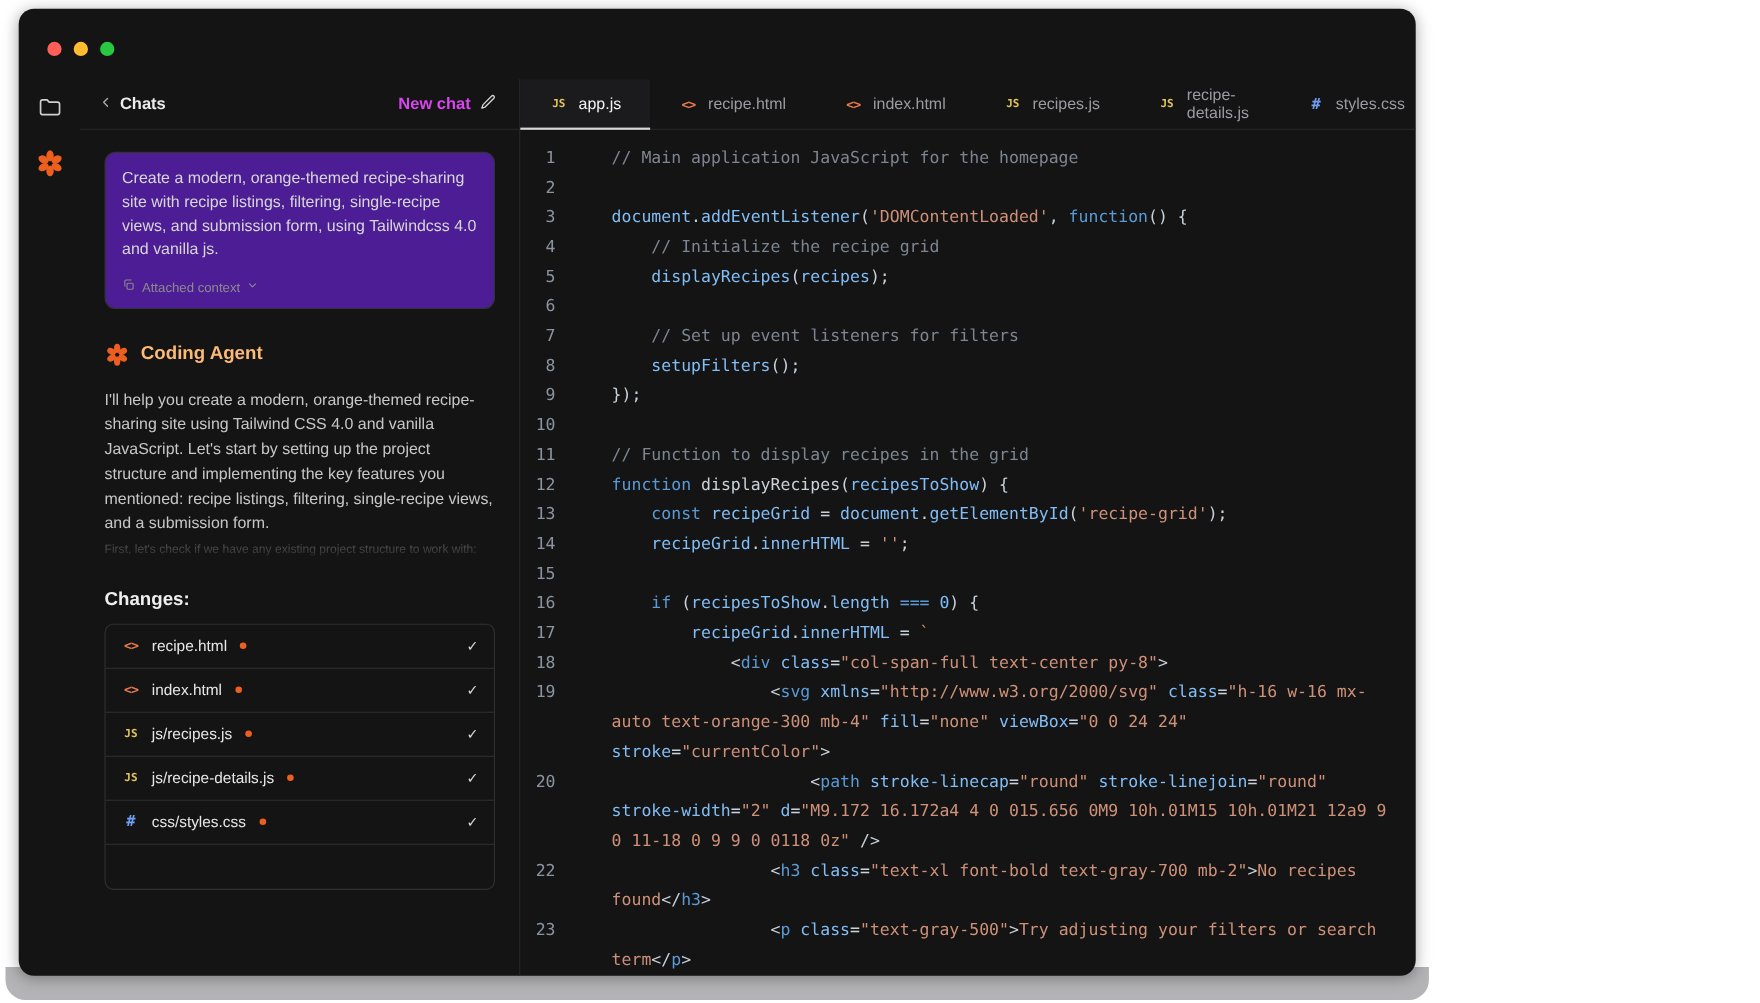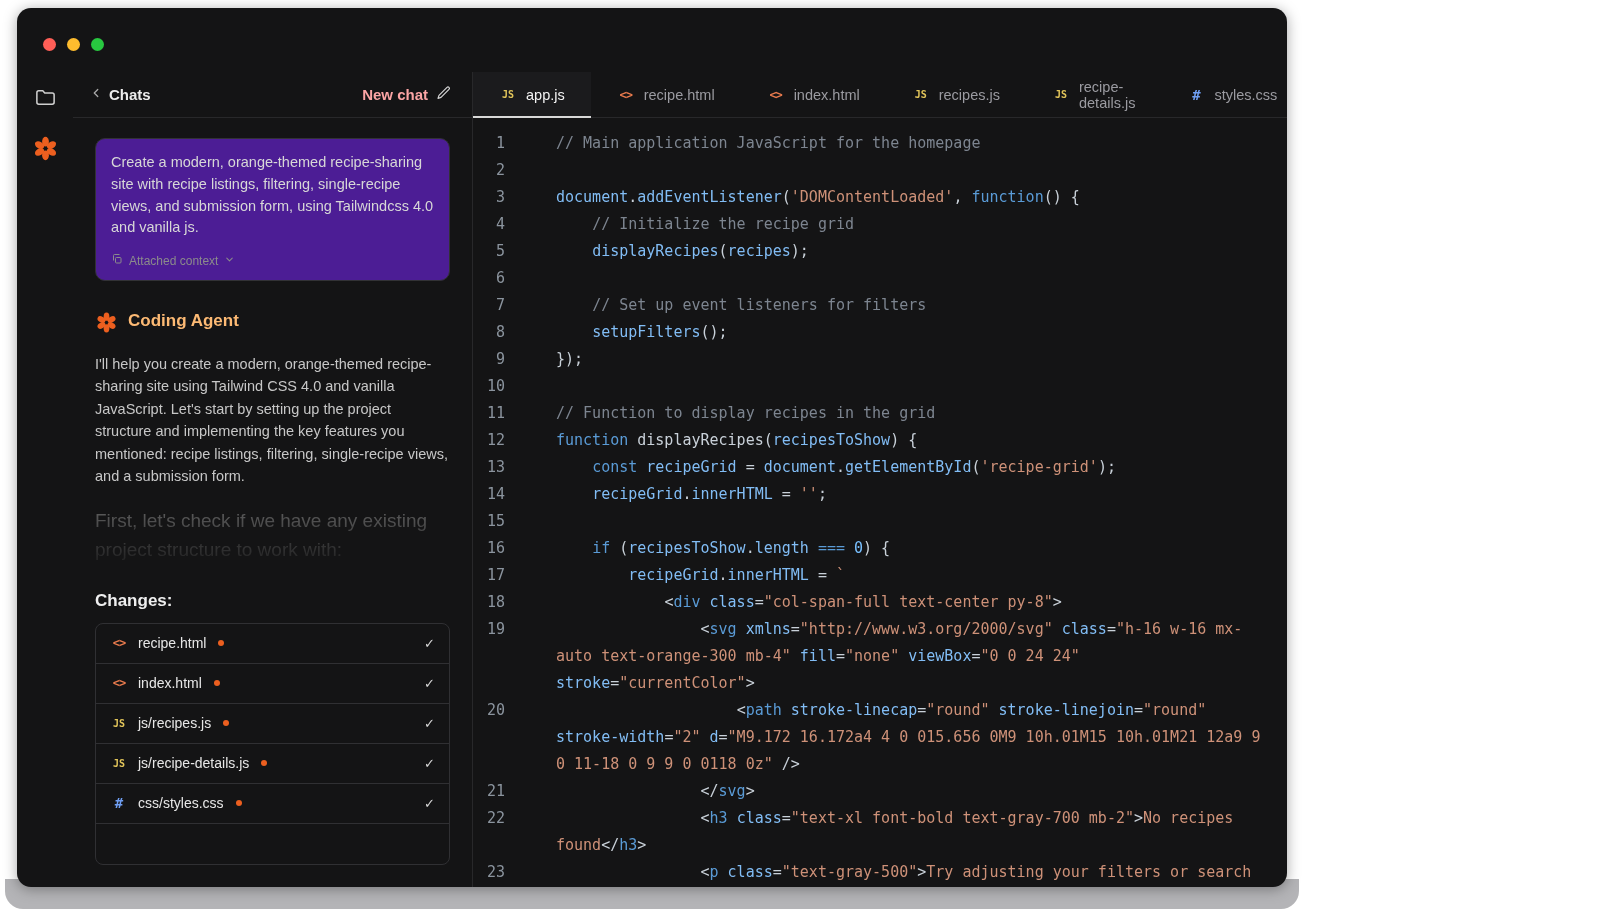--- a/index.html
+++ b/index.html
@@ -21,33 +21,33 @@
     padding-top:14px; gap:26px; }
   .rail svg { display:block; }
 
   
   .chat { width:400px; flex:none; border-right:1px solid #28282a; display:flex;
     flex-direction:column; min-height:0; }
   .chat-header { height:46px; flex:none; display:flex; align-items:center;
     justify-content:space-between; padding:0 20px 0 16px; border-bottom:1px solid #28282a; }
   .back { display:flex; align-items:center; gap:6px; color:#ececec; font-size:15px;
     font-weight:600; cursor:default; }
-  .newchat { display:flex; align-items:center; gap:8px; color:#fca5a5; font-size:15px;
+  .newchat { display:flex; align-items:center; gap:8px; color:#d946ef; font-size:15px;
     font-weight:600; }
   .chat-body { flex:1; min-height:0; overflow:hidden; padding:20px 22px 0 22px; }
 
   .user-card { background:#4c1d95; border:1px solid #323235; border-radius:10px;
     padding:13px 15px 10px 15px; color:#d7d7d7; font-size:14.5px; line-height:1.5; }
   .attach { margin-top:13px; display:flex; align-items:center; gap:6px; color:#8b8b8b;
     font-size:12px; }
 
   .agent-head { margin-top:30px; display:flex; align-items:flex-start; gap:10px;
     color:#fdba74; font-size:17px; font-weight:700; }
   .agent-text { margin-top:14px; color:#c7c7c7; font-size:14.5px; line-height:1.55; }
-  .faded { margin-top:18px; color:#6e6e6e; font-size:19px; line-height:1.55;
+  .faded { margin-top:4px; color:#6e6e6e; font-size:11px; line-height:1.55;
     -webkit-mask-image:linear-gradient(to bottom, rgba(0,0,0,.85), rgba(0,0,0,.12));
     mask-image:linear-gradient(to bottom, rgba(0,0,0,.85), rgba(0,0,0,.12)); }
   .changes-title { margin-top:26px; color:#efefef; font-size:17px; font-weight:700; }
   .file-list { margin-top:12px; border:1px solid #303033; border-radius:8px; }
   .file-row { height:40px; display:flex; align-items:center; gap:10px; padding:0 14px;
     border-bottom:1px solid #303033; }
   .file-row:last-child { border-bottom:none; }
   .file-name { color:#e7e7e7; font-size:14px; }
   .dot { width:6px; height:6px; border-radius:50%; background:#ec5f1f; margin-left:2px; flex:none; }
   .check { margin-left:auto; color:#d6d6d6; font-size:13px; }
@@ -309,24 +309,20 @@
             </div>
             <div class="code-line">
               <span class="ln">19</span>
               <span class="cd"><span class="tok-p">                &lt;</span><span class="tok-k">svg</span><span class="tok-p"> </span><span class="tok-f">xmlns</span><span class="tok-p">=</span><span class="tok-s">"http://www.w3.org/2000/svg"</span><span class="tok-p"> </span><span class="tok-f">class</span><span class="tok-p">=</span><span class="tok-s">"h-16 w-16 mx-auto text-orange-300 mb-4"</span><span class="tok-p"> </span><span class="tok-f">fill</span><span class="tok-p">=</span><span class="tok-s">"none"</span><span class="tok-p"> </span><span class="tok-f">viewBox</span><span class="tok-p">=</span><span class="tok-s">"0 0 24 24"</span><span class="tok-p"> </span><span class="tok-f">stroke</span><span class="tok-p">=</span><span class="tok-s">"currentColor"</span><span class="tok-p">&gt;</span></span>
             </div>
             <div class="code-line">
               <span class="ln">20</span>
               <span class="cd"><span class="tok-p">                    &lt;</span><span class="tok-k">path</span><span class="tok-p"> </span><span class="tok-f">stroke-linecap</span><span class="tok-p">=</span><span class="tok-s">"round"</span><span class="tok-p"> </span><span class="tok-f">stroke-linejoin</span><span class="tok-p">=</span><span class="tok-s">"round"</span><span class="tok-p"> </span><span class="tok-f">stroke-width</span><span class="tok-p">=</span><span class="tok-s">"2"</span><span class="tok-p"> </span><span class="tok-f">d</span><span class="tok-p">=</span><span class="tok-s">"M9.172 16.172a4 4 0 015.656 0M9 10h.01M15 10h.01M21 12a9 9 0 11-18 0 9 9 0 0118 0z"</span><span class="tok-p"> /&gt;</span></span>
             </div>
             <div class="code-line">
-              <span class="ln">21</span>
-              <span class="cd"><span class="tok-p">                &lt;/</span><span class="tok-k">svg</span><span class="tok-p">&gt;</span></span>
-            </div>
-            <div class="code-line">
               <span class="ln">22</span>
               <span class="cd"><span class="tok-p">                &lt;</span><span class="tok-k">h3</span><span class="tok-p"> </span><span class="tok-f">class</span><span class="tok-p">=</span><span class="tok-s">"text-xl font-bold text-gray-700 mb-2"</span><span class="tok-p">&gt;</span><span class="tok-s">No recipes found</span><span class="tok-p">&lt;/</span><span class="tok-k">h3</span><span class="tok-p">&gt;</span></span>
             </div>
             <div class="code-line">
               <span class="ln">23</span>
               <span class="cd"><span class="tok-p">                &lt;</span><span class="tok-k">p</span><span class="tok-p"> </span><span class="tok-f">class</span><span class="tok-p">=</span><span class="tok-s">"text-gray-500"</span><span class="tok-p">&gt;</span><span class="tok-s">Try adjusting your filters or search term</span><span class="tok-p">&lt;/</span><span class="tok-k">p</span><span class="tok-p">&gt;</span></span>
             </div>
           </div>
       </div>
 

